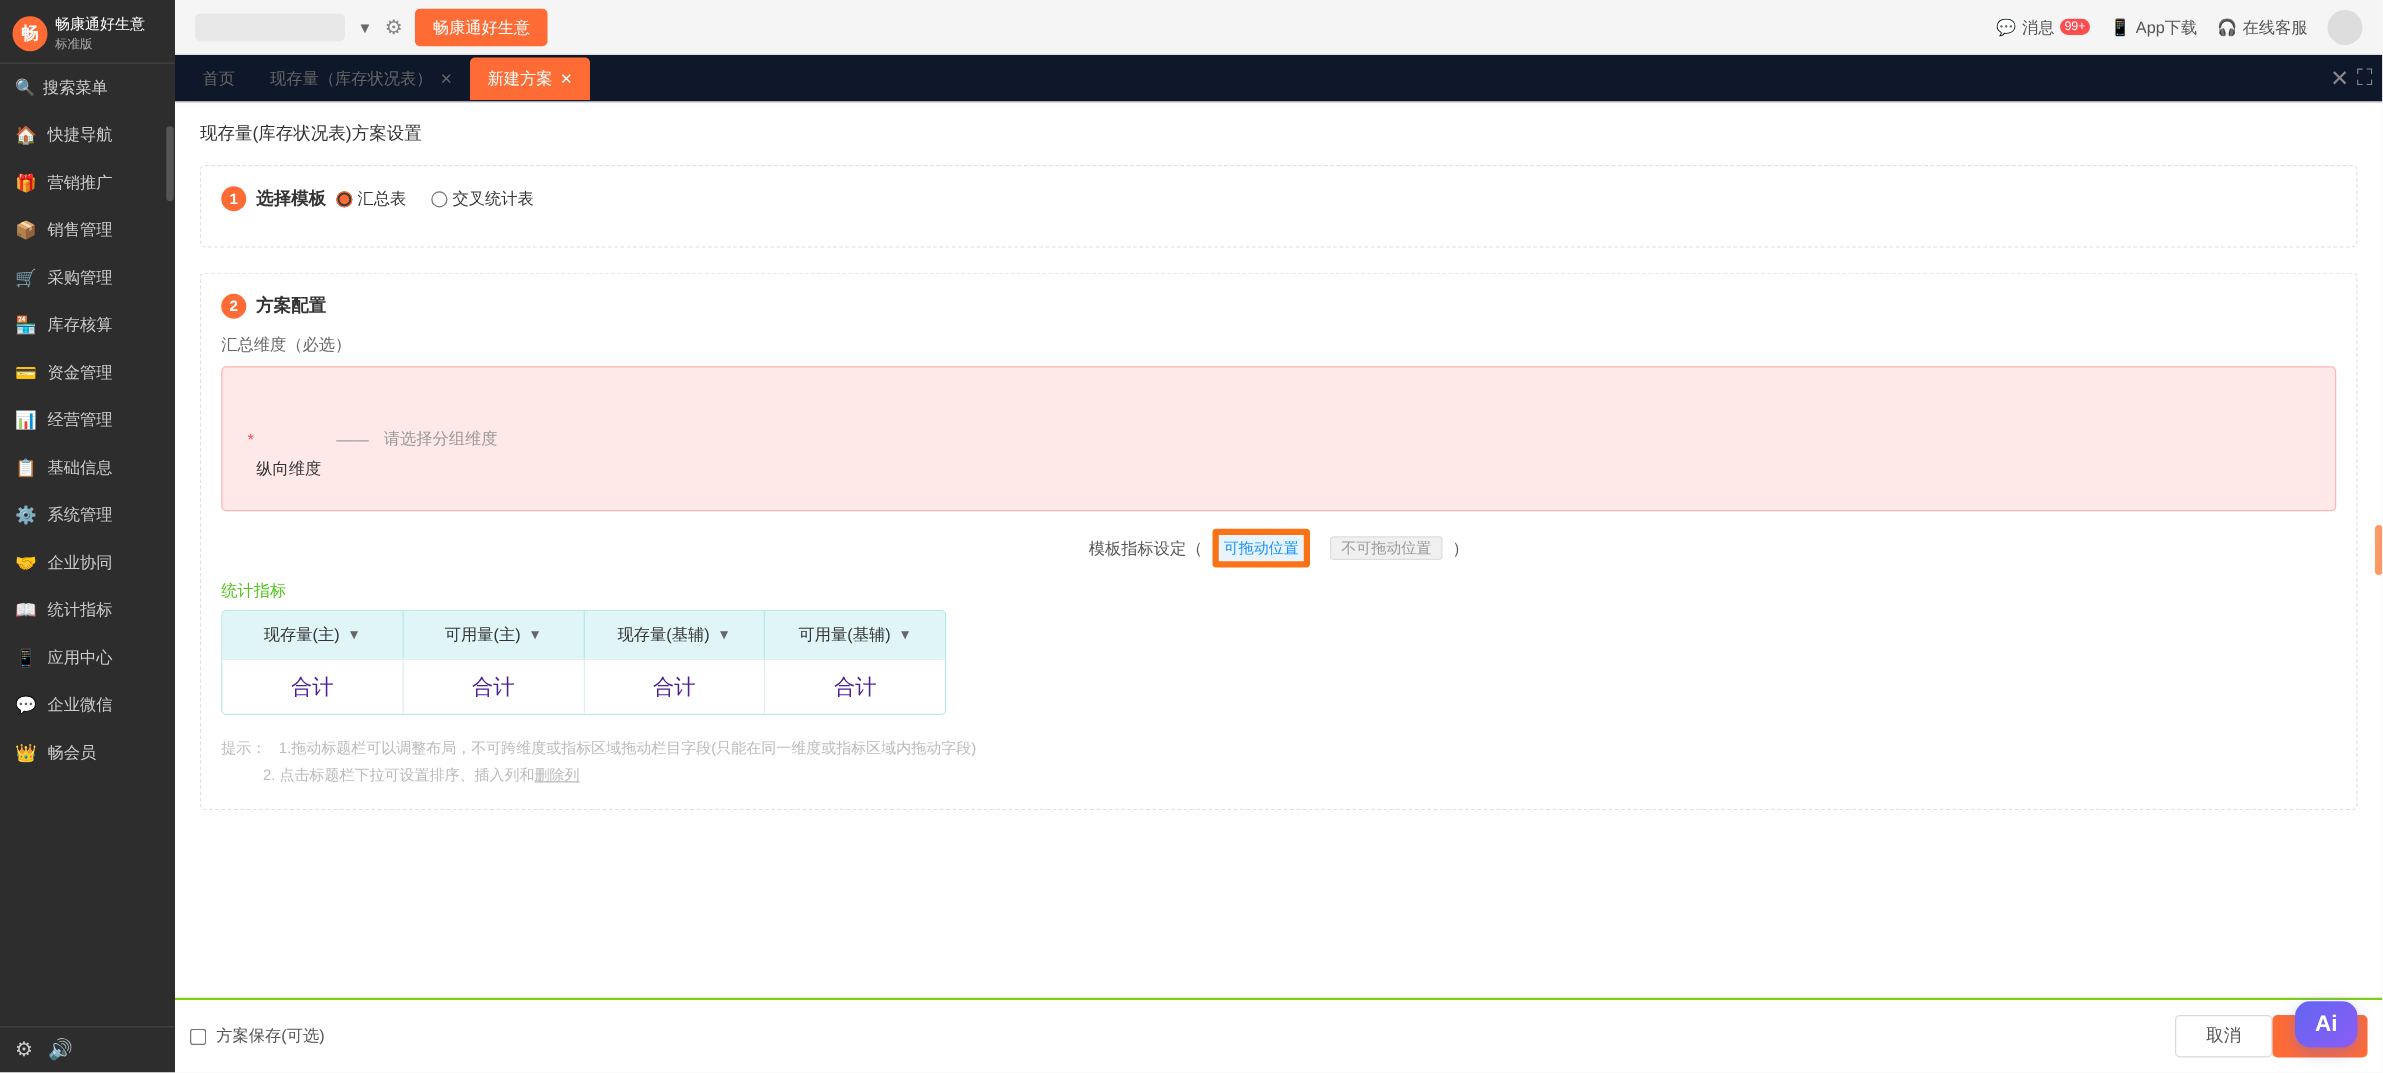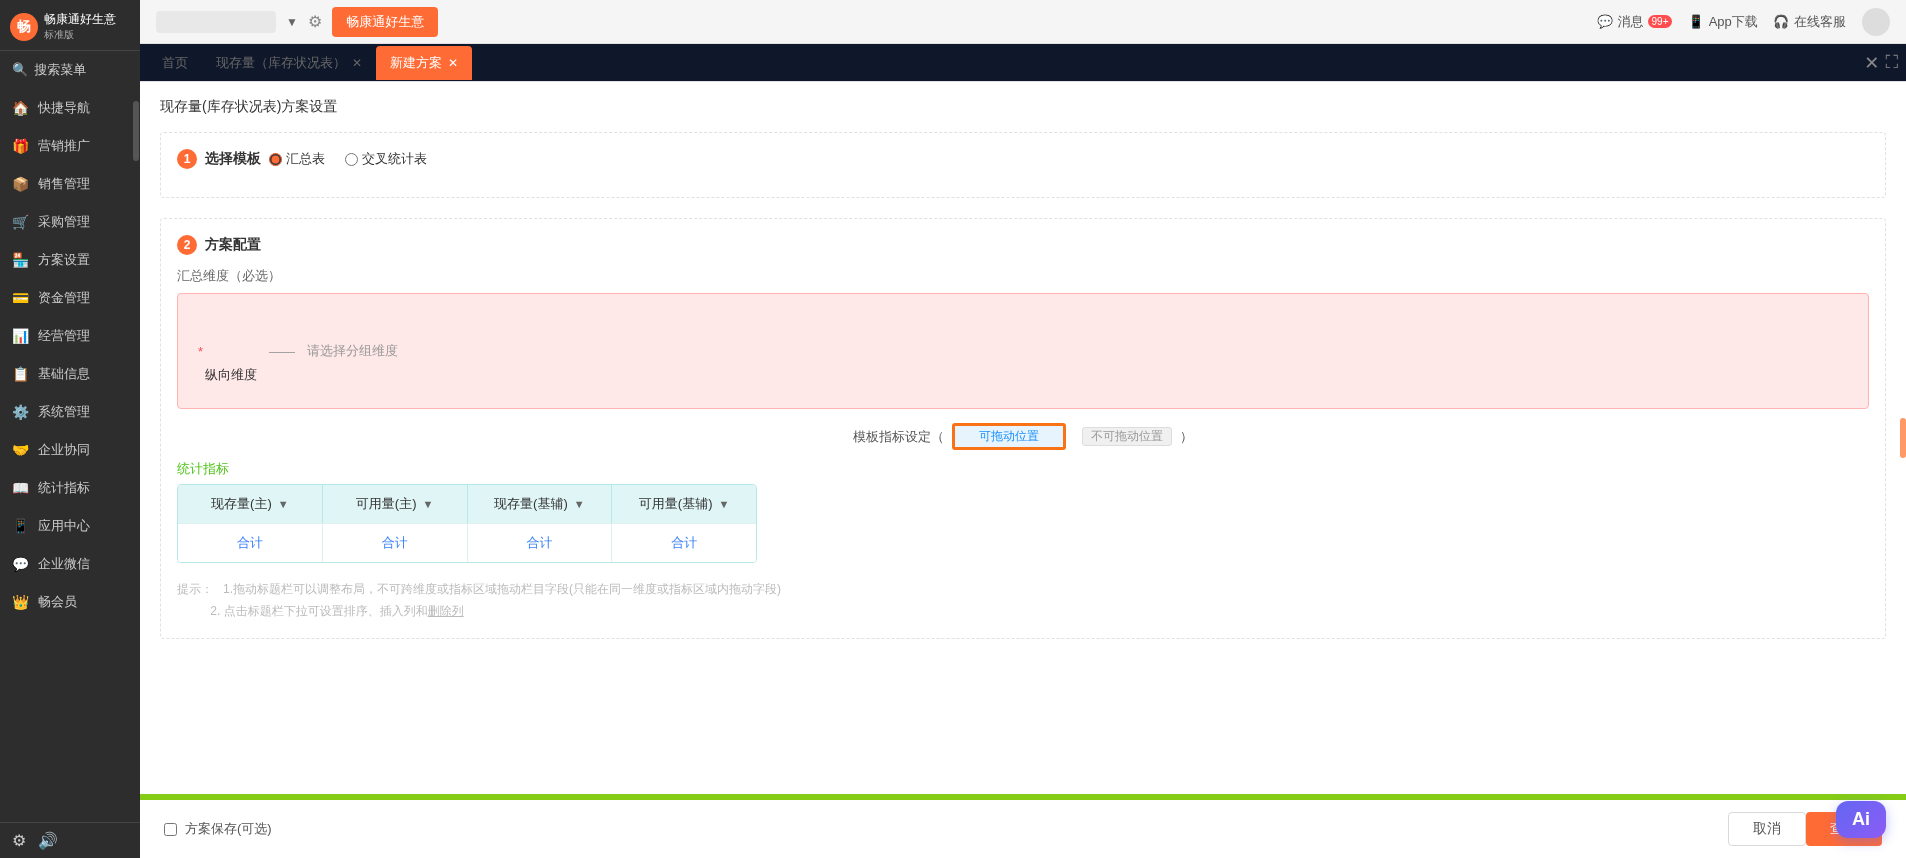--- a/index.html
+++ b/index.html
@@ -162,55 +162,55 @@
     .dimension-text { font-size: 13px; color: #333; margin-top: 48px; }
     .dimension-dash { margin: 0 12px; color: #999; }
     .dimension-placeholder { color: #999; font-size: 13px; }
 
     
     .indicator-settings {
       margin-top: 14px;
     }
     .indicator-label { font-size: 13px; color: #555; margin-bottom: 10px; display: flex; align-items: center; gap: 8px; justify-content: center; }
     .draggable-badge {
-      background: #e8f4fd; border: 3px solid #f97316;
-      color: #1890ff; border-radius: 3px; padding: 2px 24px; font-size: 12px;
+      background: #e8f4fd; border: 5px solid #f97316;
+      color: #1890ff; border-radius: 3px; padding: 2px 4px; font-size: 12px;
     }
     .non-draggable-badge {
       background: #f0f0f0; border: 1px solid #ddd;
       color: #999; border-radius: 3px; padding: 0 8px; font-size: 12px;
     }
 
     
     .stats-label { color: #52c41a; font-size: 13px; margin-bottom: 6px; }
     .stats-table { border: 1px solid #b7e8e8; border-radius: 4px; overflow: hidden; width: fit-content; min-width: 580px; }
     .stats-header-row { display: flex; background: #e0f5f5; }
     .stats-header-cell {
       flex: 1; padding: 10px 16px; display: flex; align-items: center; justify-content: center;
       gap: 6px; font-size: 13px; color: #333; border-right: 1px solid #b7e8e8;
       cursor: pointer;
     }
     .stats-header-cell:last-child { border-right: none; }
     .stats-header-cell .chevron { color: #666; font-size: 11px; }
     .stats-body-row { display: flex; background: white; border-top: 1px solid #e0f0f0; }
     .stats-body-cell {
       flex: 1; padding: 10px 16px; text-align: center;
-      font-size: 13px; color: #3b82f6; border-right: 1px solid #e0f0f0;
+      font-size: 17px; color: #4c1d95; border-right: 1px solid #e0f0f0;
     }
     .stats-body-cell:last-child { border-right: none; }
 
     
     .tips { margin-top: 16px; font-size: 12px; color: #bbb; line-height: 1.8; }
     .tips-title { color: #bbb; }
 
     
     .footer {
       background: white;
-      border-top: 6px solid #84cc16;
-      padding: 12px 24px;
+      border-top: 2px solid #84cc16;
+      padding: 12px 12px;
       display: flex;
       align-items: center;
       justify-content: space-between;
       flex-shrink: 0;
     }
     .footer-left { display: flex; align-items: center; gap: 8px; font-size: 13px; color: #555; }
     .footer-checkbox { cursor: pointer; }
     .footer-right { display: flex; }
     .btn-cancel {
       background: white; border: 1px solid #d9d9d9; color: #555;
@@ -264,21 +264,21 @@
           <div class="sidebar-item">
             <span class="sidebar-item-icon">📦</span>
             <span>销售管理</span>
           </div>
           <div class="sidebar-item">
             <span class="sidebar-item-icon">🛒</span>
             <span>采购管理</span>
           </div>
           <div class="sidebar-item">
             <span class="sidebar-item-icon">🏪</span>
-            <span>方案设置</span>
+            <span>库存核算</span>
           </div>
           <div class="sidebar-item">
             <span class="sidebar-item-icon">💳</span>
             <span>资金管理</span>
           </div>
           <div class="sidebar-item">
             <span class="sidebar-item-icon">📊</span>
             <span>经营管理</span>
           </div>
           <div class="sidebar-item">

